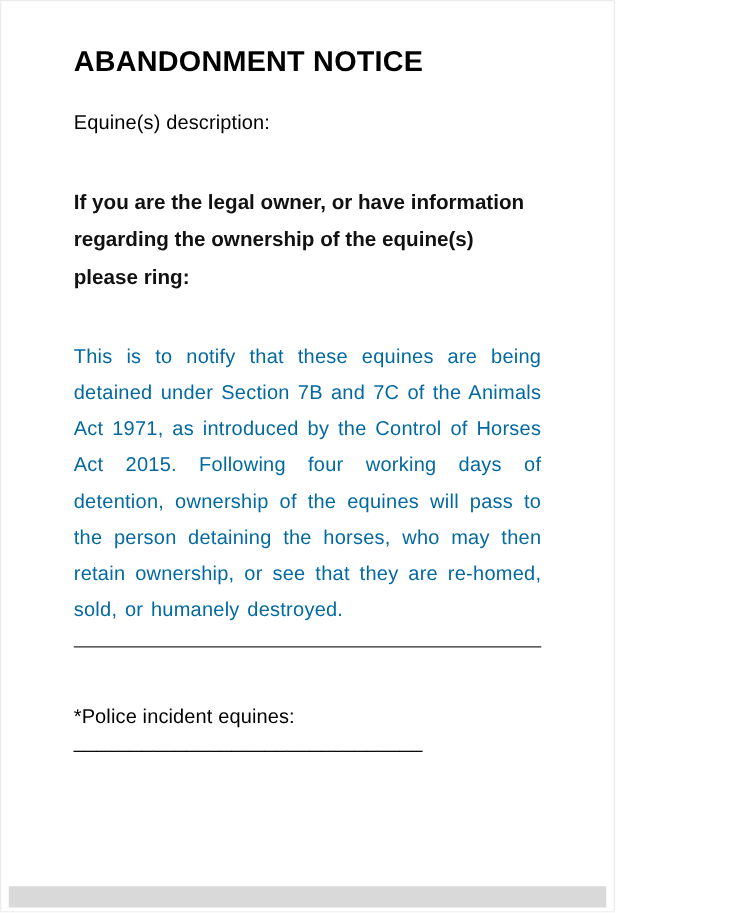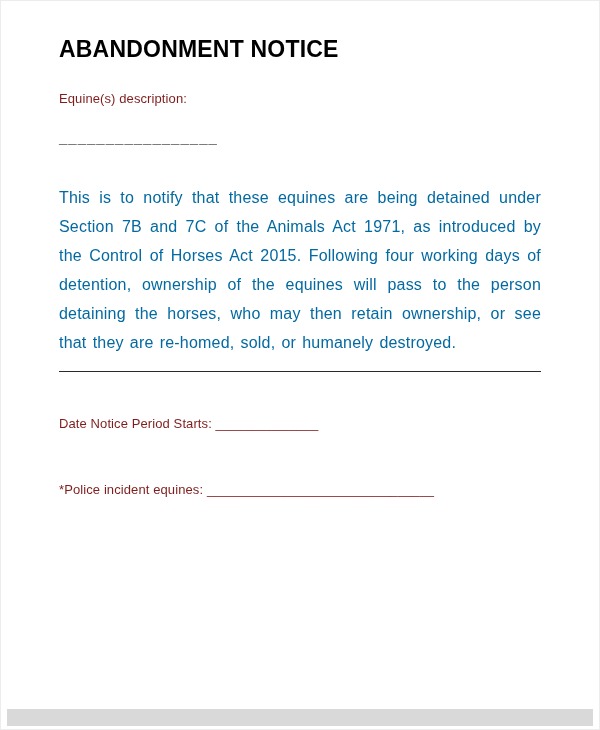--- a/index.html
+++ b/index.html
@@ -2,21 +2,21 @@
 <html><head>
 <meta charset="utf-8">
 <style>
   html, body {
     margin: 0;
     padding: 0;
     background: #ffffff;
   }
   .canvas {
     position: relative;
-    width: 600px;
+    width: 492px;
     height: 730px;
     background: #ffffff;
     box-sizing: border-box;
     border: 1px solid #ececec;
     overflow: hidden;
     font-family: "Liberation Sans", sans-serif;
     color: #1c1c1c;
   }
   .page {
     position: relative;
@@ -28,23 +28,23 @@
     margin: 0 0 26px 0;
     font-size: 23px;
     line-height: 28px;
     font-weight: 800;
     letter-spacing: 0.2px;
     color: #000000;
     font-family: "Liberation Sans", sans-serif;
   }
   .small-label {
     margin: 0;
-    font-size: 13px;
+    font-size: 16px;
     line-height: 20px;
-    color: #7f1d1d;
+    color: #000000;
     letter-spacing: 0.1px;
   }
   .found-label {
     margin-top: 40px;
   }
   .ring-para {
     margin: 38px 0 0 0;
     font-size: 16.5px;
     line-height: 30px;
     font-weight: 700;
@@ -95,31 +95,27 @@
 <body>
 
 <div class="canvas">
   <div class="page">
 
     <h1 class="doc-title">ABANDONMENT NOTICE</h1>
 
     <p class="small-label">Equine(s) description:</p>
 
 
+    <p class="ring-para">If you are the legal owner, or have information regarding the ownership of the equine(s) please ring:</p>
 
-    <p class="blank-line">_________________</p>
 
     <p class="body-para">This is to notify that these equines are being detained under Section 7B and 7C of the Animals Act 1971, as introduced by the Control of Horses Act 2015.  Following four working days of detention, ownership of the equines will pass to the person detaining the horses, who may then retain ownership, or see that they are re-homed, sold, or humanely destroyed.</p>
 
     <div class="ruled-line"></div>
 
-    <p class="small-label date-starts">
-      <span>Date Notice Period Starts:</span>
-      <span>______________</span>
-    </p>
 
 
     <p class="small-label police-line">
       <span>*Police incident equines:</span>
       <span>_______________________________</span>
     </p>
 
   </div>
 
   <div class="page-gap"></div>

